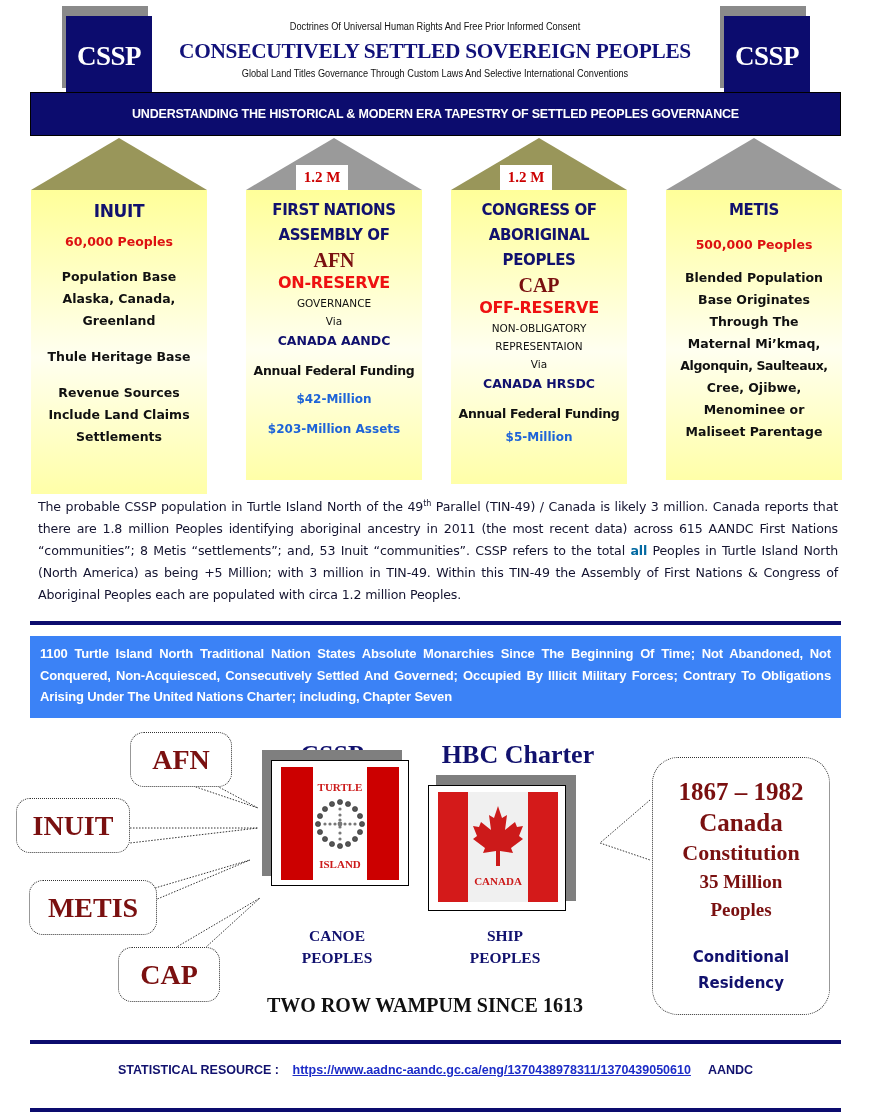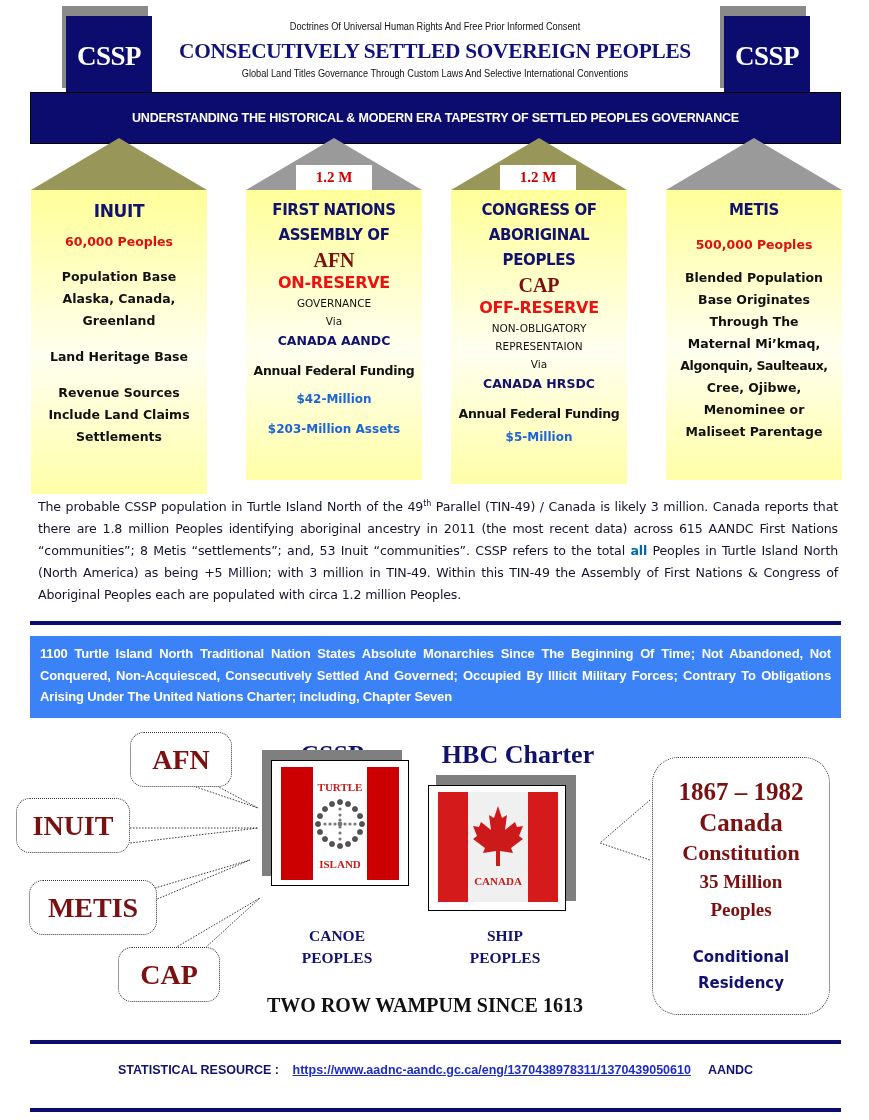--- a/index.html
+++ b/index.html
@@ -12,33 +12,33 @@
   .logo-box { position: absolute; left: 4px; top: 10px; width: 86px; height: 80px; background: #0c0c6e; color: #fff;
               font-family: "Liberation Serif", serif; font-weight: bold; font-size: 27px;
               display: flex; align-items: center; justify-content: center; letter-spacing: -0.5px; }
 
   .hdr-small { position: absolute; left: 170px; width: 530px; text-align: center;
                font-family: "Liberation Sans", sans-serif; font-size: 10px; color: #111; transform: scaleX(0.92); }
   .hdr-title { position: absolute; left: 165px; top: 38px; width: 540px; text-align: center;
                font-family: "Liberation Serif", serif; font-weight: bold; font-size: 22px; color: #11117a;
                letter-spacing: -0.3px; transform: scaleX(0.97); white-space: nowrap; }
 
-  .banner { position: absolute; left: 30px; top: 92px; width: 811px; height: 52px; background: #0c0c6e; color: #fff;
+  .banner { position: absolute; left: 30px; top: 92px; width: 811px; height: 44px; background: #0c0c6e; color: #fff;
             border: 1px solid #000;
             display: flex; align-items: center; justify-content: center;
             font-family: "Liberation Sans", sans-serif; font-weight: bold; font-size: 12.5px; letter-spacing: -0.2px; }
 
   
   .house { position: absolute; width: 176px; }
   .roof { position: absolute; left: 0; top: 0; width: 176px; height: 52px; }
   .roof svg { display: block; }
   .body-box { position: absolute; left: 0; top: 52px; width: 176px;
               background: linear-gradient(to bottom, #ffff99 0%, #fffff0 55%, #ffffa8 100%);
               text-align: center; font-family: "DejaVu Sans", sans-serif; }
-  .roof-tag { position: absolute; top: 27px; width: 76px; height: 25px; background: #fff; color: #cc0000;
+  .roof-tag { position: absolute; top: 27px; width: 52px; height: 25px; background: #fff; color: #cc0000;
               font-family: "Liberation Serif", serif; font-weight: bold; font-size: 15px;
               display: flex; align-items: center; justify-content: center; }
 
   .h-title { color: #11116e; font-weight: bold; font-size: 15px; line-height: 25px; letter-spacing: -0.4px; }
   .h-red   { color: #dd1111; font-weight: bold; font-size: 12.5px; }
   .h-black { color: #111; font-weight: bold; font-size: 12.5px; line-height: 22px; }
   .h-abbr  { color: #7a1010; font-family: "Liberation Serif", serif; font-weight: bold; font-size: 20px; line-height: 24px; }
   .h-status{ color: #ee1111; font-weight: bold; font-size: 16px; line-height: 22px; letter-spacing: -0.3px; }
   .h-small { color: #111; font-size: 10.5px; line-height: 18px; }
   .h-navy  { color: #11116e; font-weight: bold; font-size: 12.5px; line-height: 22px; }
@@ -108,21 +108,21 @@
       </svg>
   </div>
   <div class="body-box" style="height:304px; padding-top:8px;">
     <div class="h-title" style="font-size:17px; line-height:26px;">INUIT</div>
     <div class="h-red" style="margin-top:8px; line-height:20px;">60,000 Peoples</div>
     <div style="margin-top:14px;">
       <div class="h-black">Population Base</div>
       <div class="h-black">Alaska, Canada,</div>
       <div class="h-black">Greenland</div>
     </div>
-    <div class="h-black" style="margin-top:14px;">Land Heritage Base</div>
+    <div class="h-black" style="margin-top:14px;">Thule Heritage Base</div>
     <div style="margin-top:14px;">
       <div class="h-black">Revenue Sources</div>
       <div class="h-black">Include Land Claims</div>
       <div class="h-black">Settlements</div>
     </div>
   </div>
 </div>
 
 <div class="house" style="left:246px; top:138px;">
   <div class="roof">

